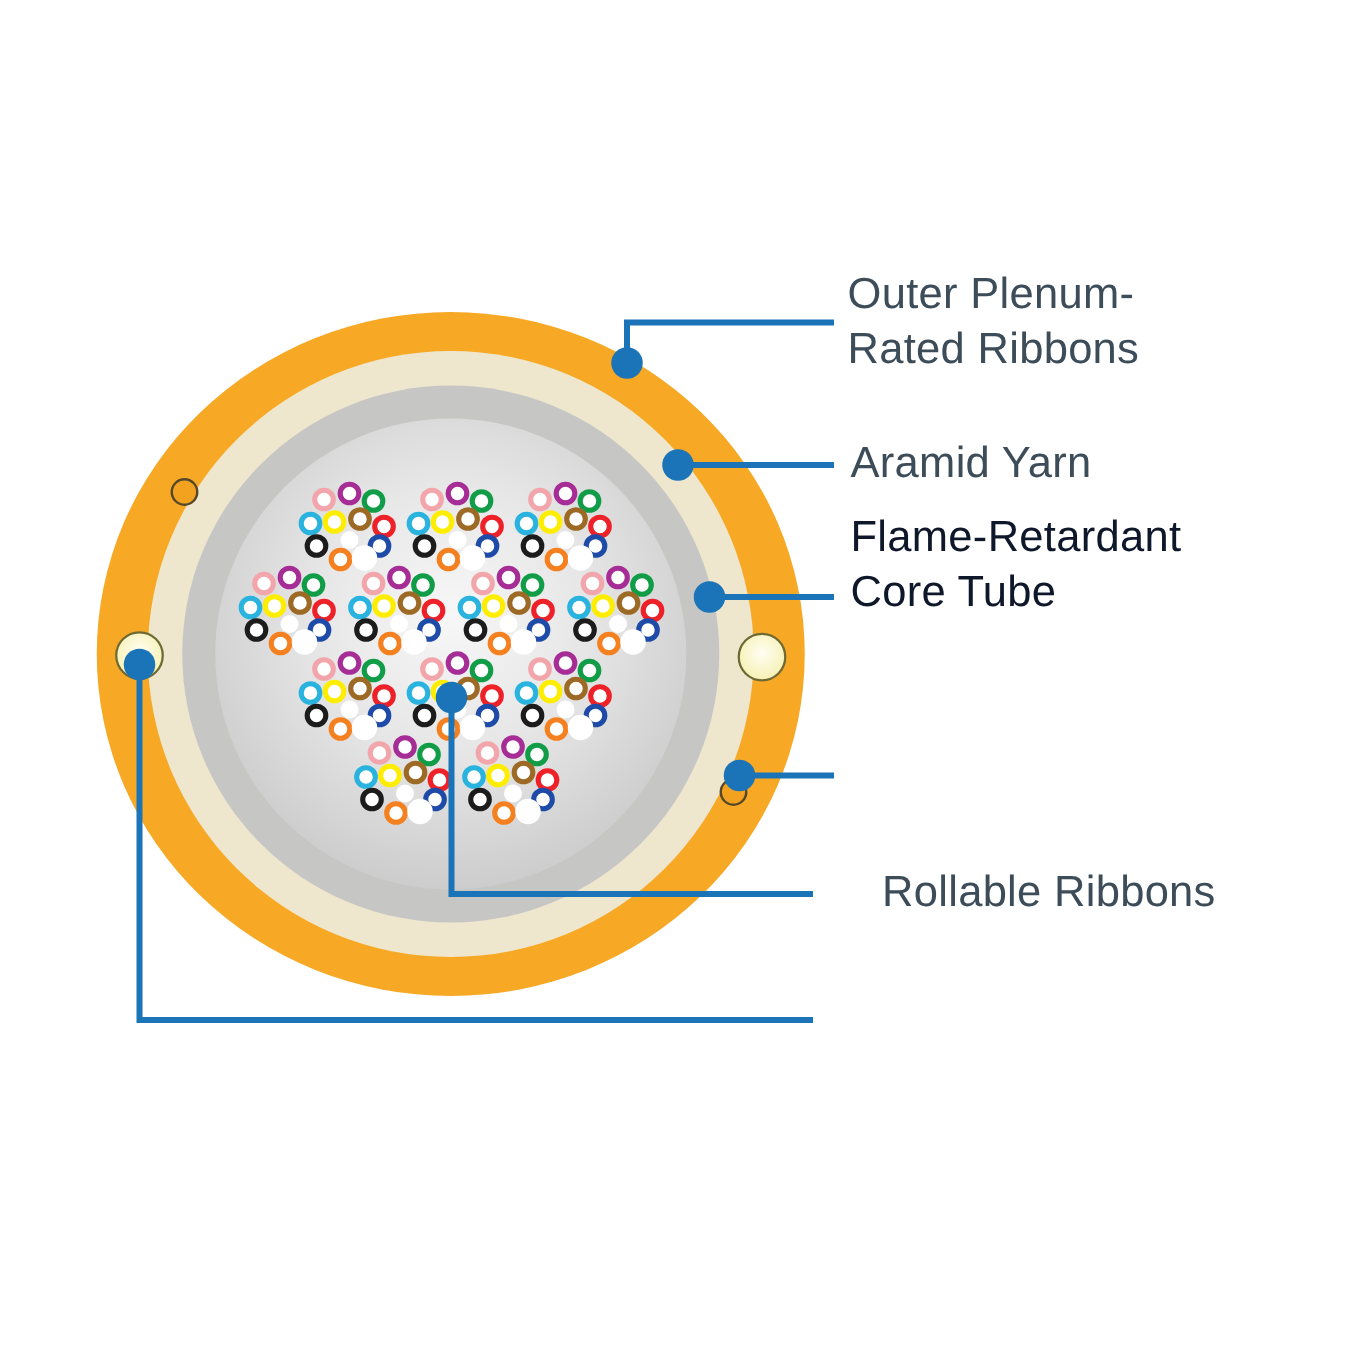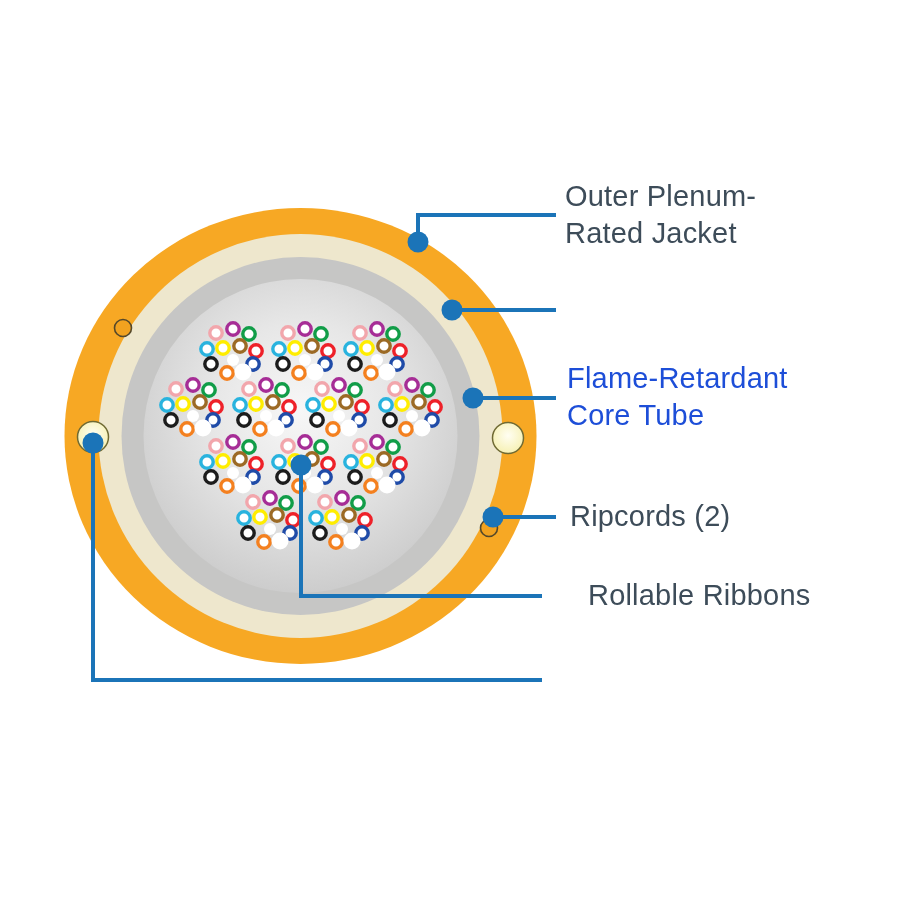--- a/index.html
+++ b/index.html
@@ -230,27 +230,27 @@
       <polyline points="493,517 556,517" fill="none" stroke="#1B74B8" stroke-width="4"></polyline>
       <circle cx="493" cy="517" r="10.5" fill="#1B74B8"></circle>
       <polyline points="301,465 301,596 542,596" fill="none" stroke="#1B74B8" stroke-width="4"></polyline>
       <circle cx="301" cy="465" r="10.5" fill="#1B74B8"></circle>
       <polyline points="93,443 93,680 542,680" fill="none" stroke="#1B74B8" stroke-width="4"></polyline>
       <circle cx="93" cy="443" r="10.5" fill="#1B74B8"></circle>
     </svg>
 
   <div class="label" style="left: 565px; top: 178px; color: rgb(61, 76, 89);">
     <div class="line">Outer Plenum-</div>
-    <div class="line">Rated Jacket</div>
-  </div>
-  <div class="label" style="left: 567px; top: 360px; color: #1d4ed8;">
+    <div class="line">Rated Ribbons</div>
+  </div>
+  <div class="label" style="left: 567px; top: 291px; color: rgb(61, 76, 89);">
+    <div class="line">Aramid Yarn</div>
+
+  </div>
+  <div class="label" style="left: 567px; top: 340px; color: #0f172a;">
     <div class="line">Flame-Retardant</div>
     <div class="line">Core Tube</div>
   </div>
-  <div class="label" style="left: 570px; top: 498px; color: rgb(61, 76, 89);">
-    <div class="line">Ripcords (2)</div>
-
-  </div>
   <div class="label" style="left: 588px; top: 577px; color: rgb(61, 76, 89);">
     <div class="line">Rollable Ribbons</div>
 
   </div>
 </div>
 
 </body></html>

